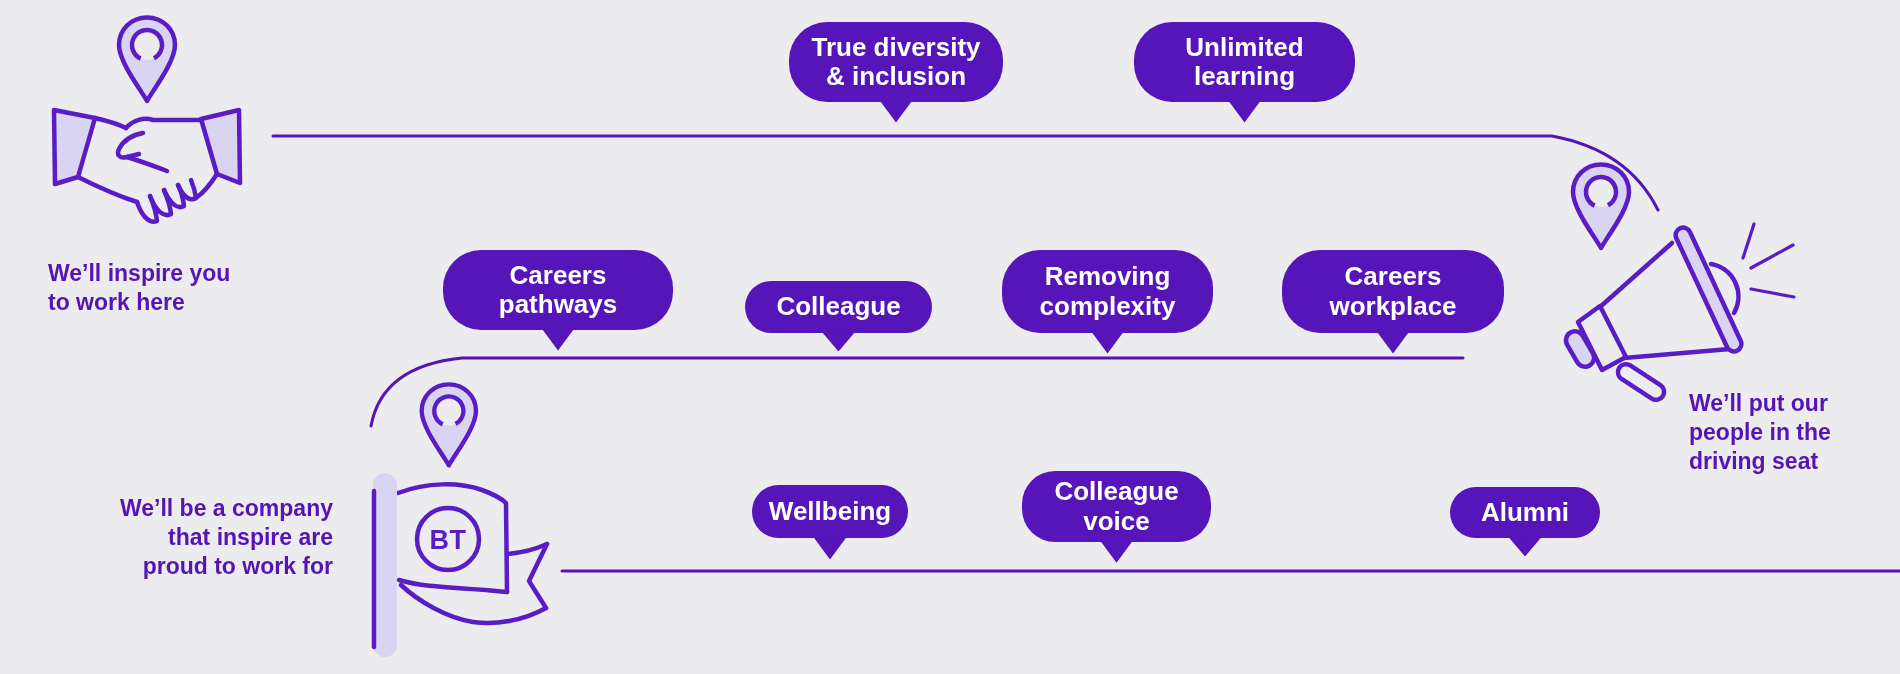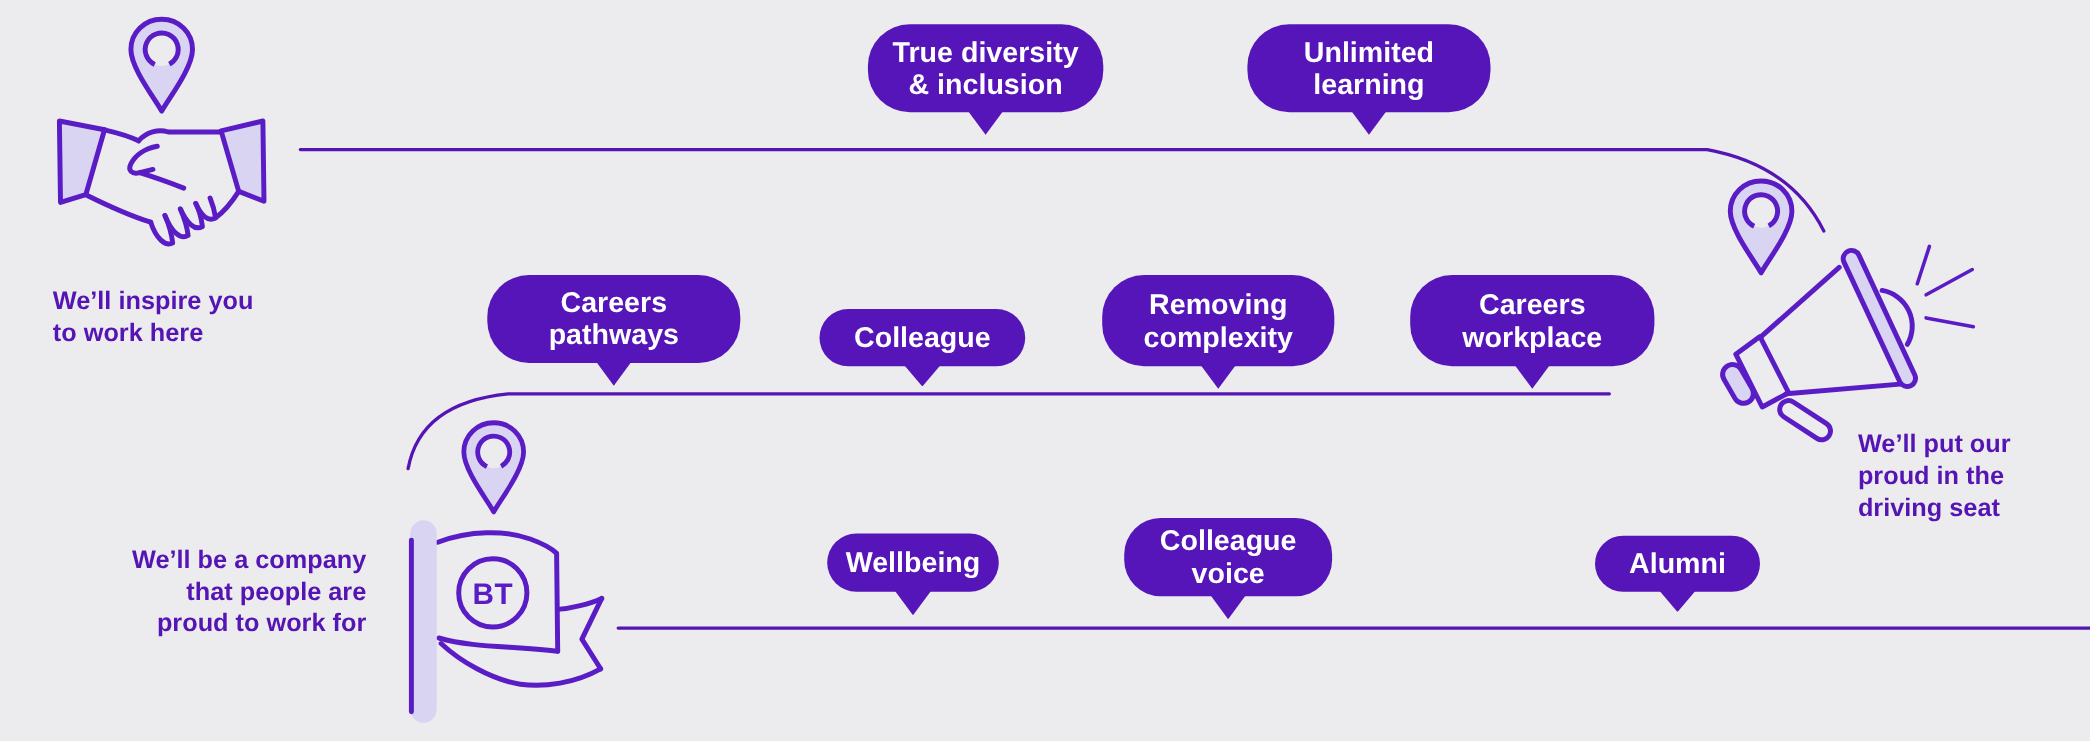--- a/index.html
+++ b/index.html
@@ -132,21 +132,21 @@
       <rect class="stroke" x="55" y="194" width="52" height="16" rx="8" transform="rotate(33 81 202)" stroke-width="4"></rect>
     </g>
     <g class="stroke thin">
       <path d="M183,78 L194,44"></path>
       <path d="M191,88 L233,65"></path>
       <path d="M191,109 L234,117"></path>
     </g>
   </svg>
 
   <div class="caption" style="left:1689px;top:389px;">We’ll put our
-proud in the
+people in the
 driving seat</div>
 
   <svg class="layer" style="left:355px;top:375px;" width="210" height="290" viewBox="0 0 210 290">
     <g>
       <path class="stroke" stroke-width="4" d="M43,118 C72,107 104,107 127,115 C138,119 146,123 151,128 L152,217"></path>
       <path class="stroke" stroke-width="4" d="M44,205 C75,214 110,212 152,217"></path>
       <path class="stroke" stroke-width="4" d="M152,179 C164,178 181,174 192,169"></path>
       <path class="stroke" stroke-width="4" d="M192,169 L174,206 L191,233"></path>
       <path class="stroke" stroke-width="4" d="M191,233 C168,246 140,250 118,247 C92,243 63,226 46,210"></path>
     </g>
@@ -156,21 +156,21 @@
       <circle class="stroke" stroke-width="4.5" cx="93" cy="164" r="31"></circle>
       <text class="roundel-text" x="93" y="174" text-anchor="middle">BT</text>
     </g>
     <g transform="translate(56,4) scale(0.97)">
       <path class="pin-body" d="M39,89 C33,78 11,50 11,33 C11,17.5 23.5,5.5 39,5.5 C54.5,5.5 67,17.5 67,33 C67,50 45,78 39,89 Z"></path>
       <circle class="pin-hole" cx="39" cy="33" r="15" stroke-dasharray="80 14" transform="rotate(115 39 33)"></circle>
     </g>
   </svg>
 
   <div class="caption right-align" style="left:5px;top:494px;width:328px;">We’ll be a company
-that people are
+that inspire are
 proud to work for</div>
 
   <div class="bubble" style="left:1022px;top:471px;width:189px;height:71px;border-radius:33px;">
     <span>Colleague
 voice</span>
     <span class="tail"></span>
   </div>
   <div class="bubble small" style="left:752px;top:485px;width:156px;height:53px;">
     <span>Wellbeing</span>
     <span class="tail"></span>

